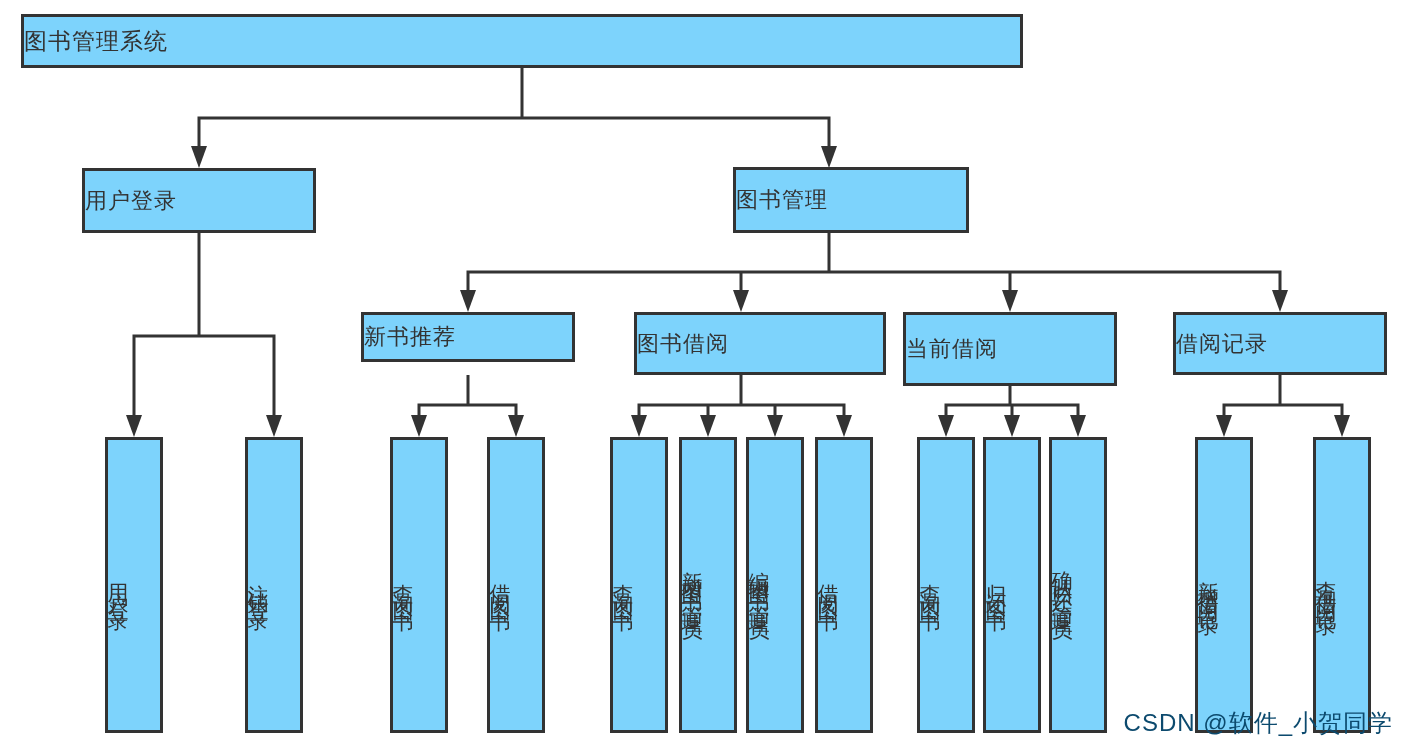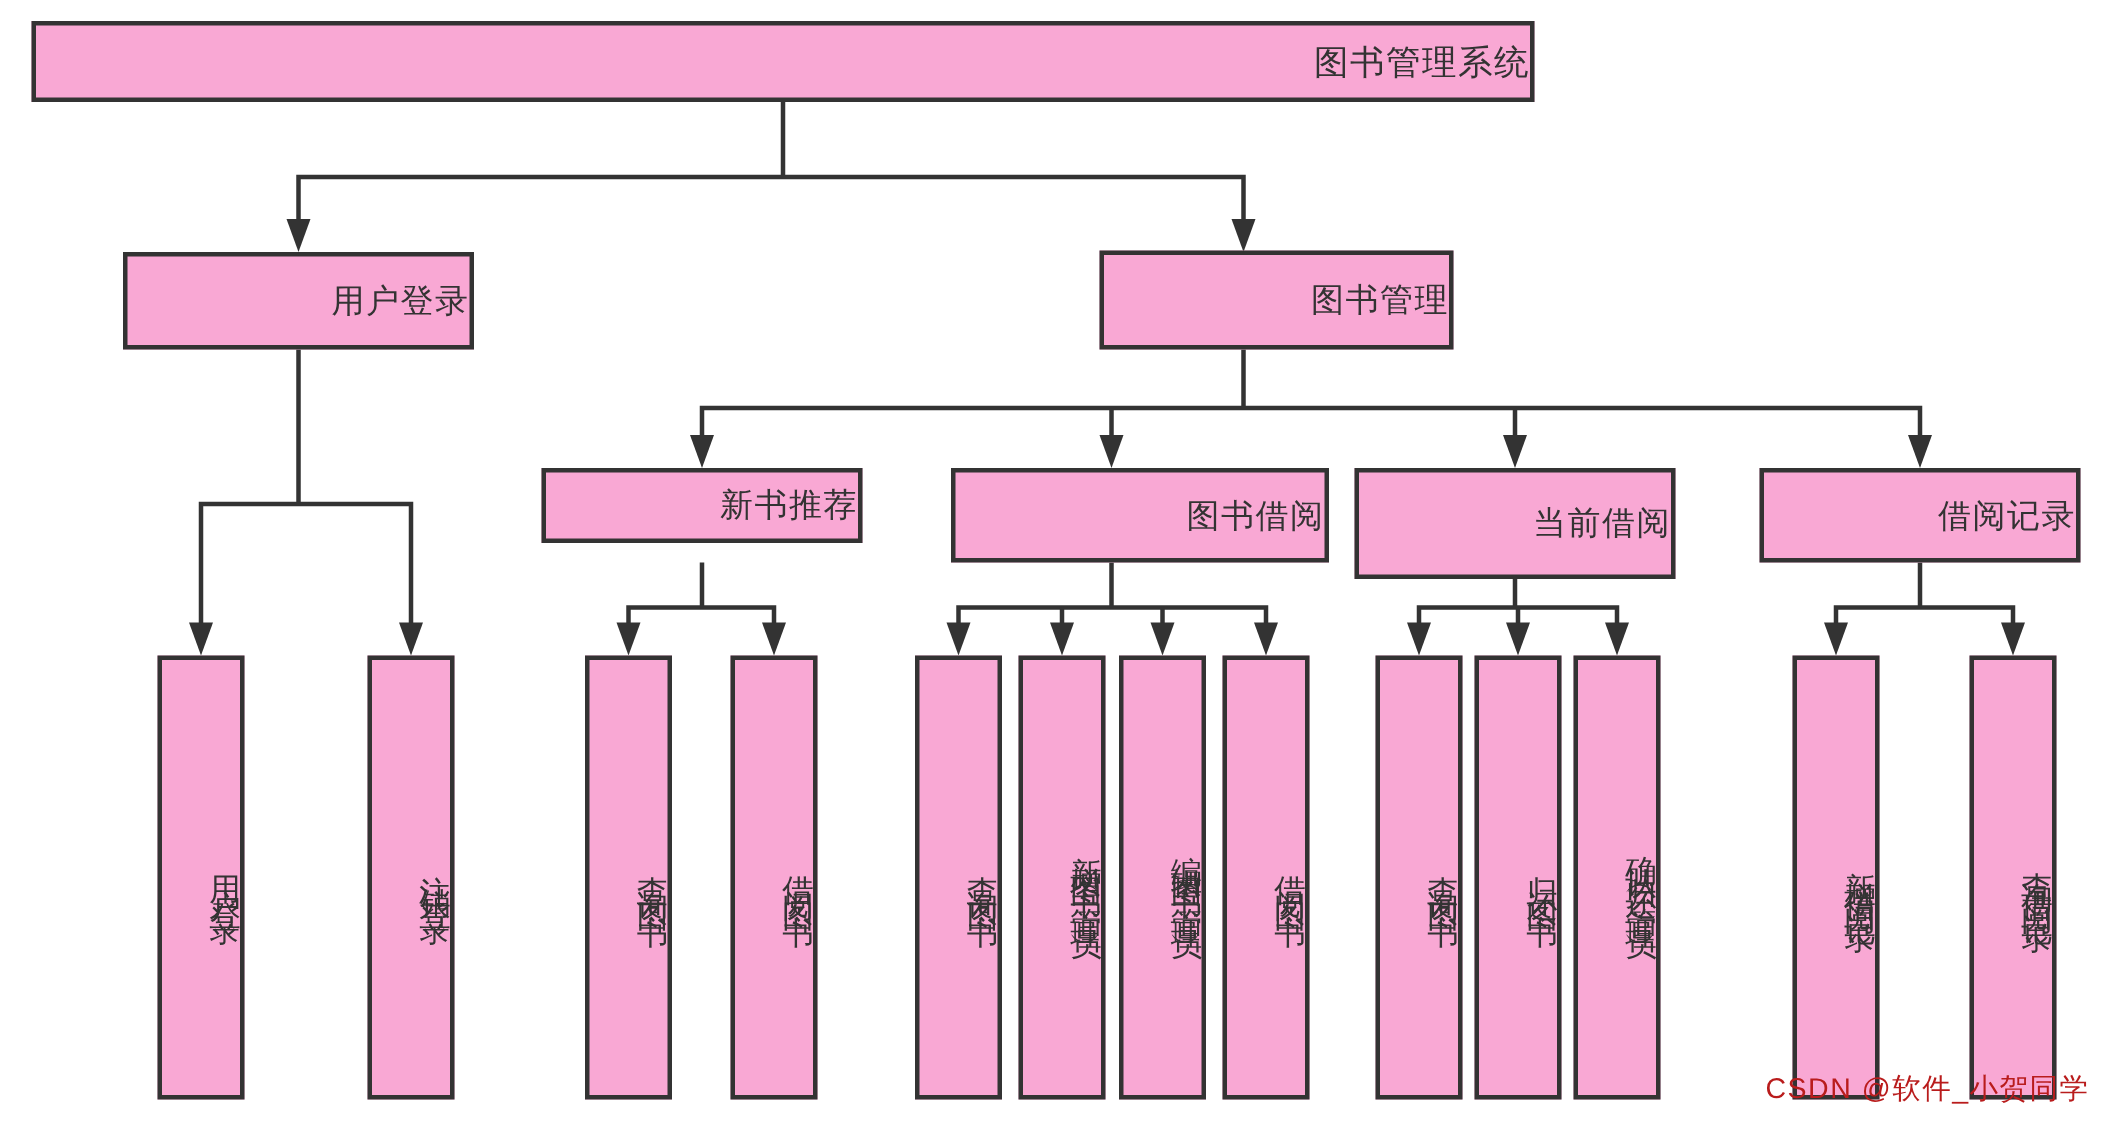--- a/index.html
+++ b/index.html
@@ -17,24 +17,24 @@
   }
   #connectors {
     position: absolute;
     left: 0; top: 0;
     width: 1405px; height: 747px;
   }
   .box {
     position: absolute;
     box-sizing: border-box;
     border: 3px solid #333333;
-    background: #f9a8d4;
+    background: #7dd3fc;
     display: flex;
     align-items: center;
-    justify-content: flex-end;
+    justify-content: flex-start;
     color: #333333;
   }
   .box.h .label {
     font-size: 22px;
     letter-spacing: 1px;
     white-space: nowrap;
   }
   .box.root .label {
     font-size: 23px;
   }
@@ -45,22 +45,22 @@
     line-height: 1;
     letter-spacing: 9px;
   }
   .box.v.long .label {
     letter-spacing: 7px;
   }
   .watermark {
     position: absolute;
     right: 12px;
     bottom: 8px;
-    font-size: 19px;
-    color: #b91c1c;
+    font-size: 24px;
+    color: #0c4a6e;
     letter-spacing: 1px;
     white-space: nowrap;
   }
 </style>
 </head>
 <body>
 
 <svg id="connectors" viewBox="0 0 1405 747" xmlns="http://www.w3.org/2000/svg">
   <g stroke="#333333" stroke-width="3" fill="none">
 

